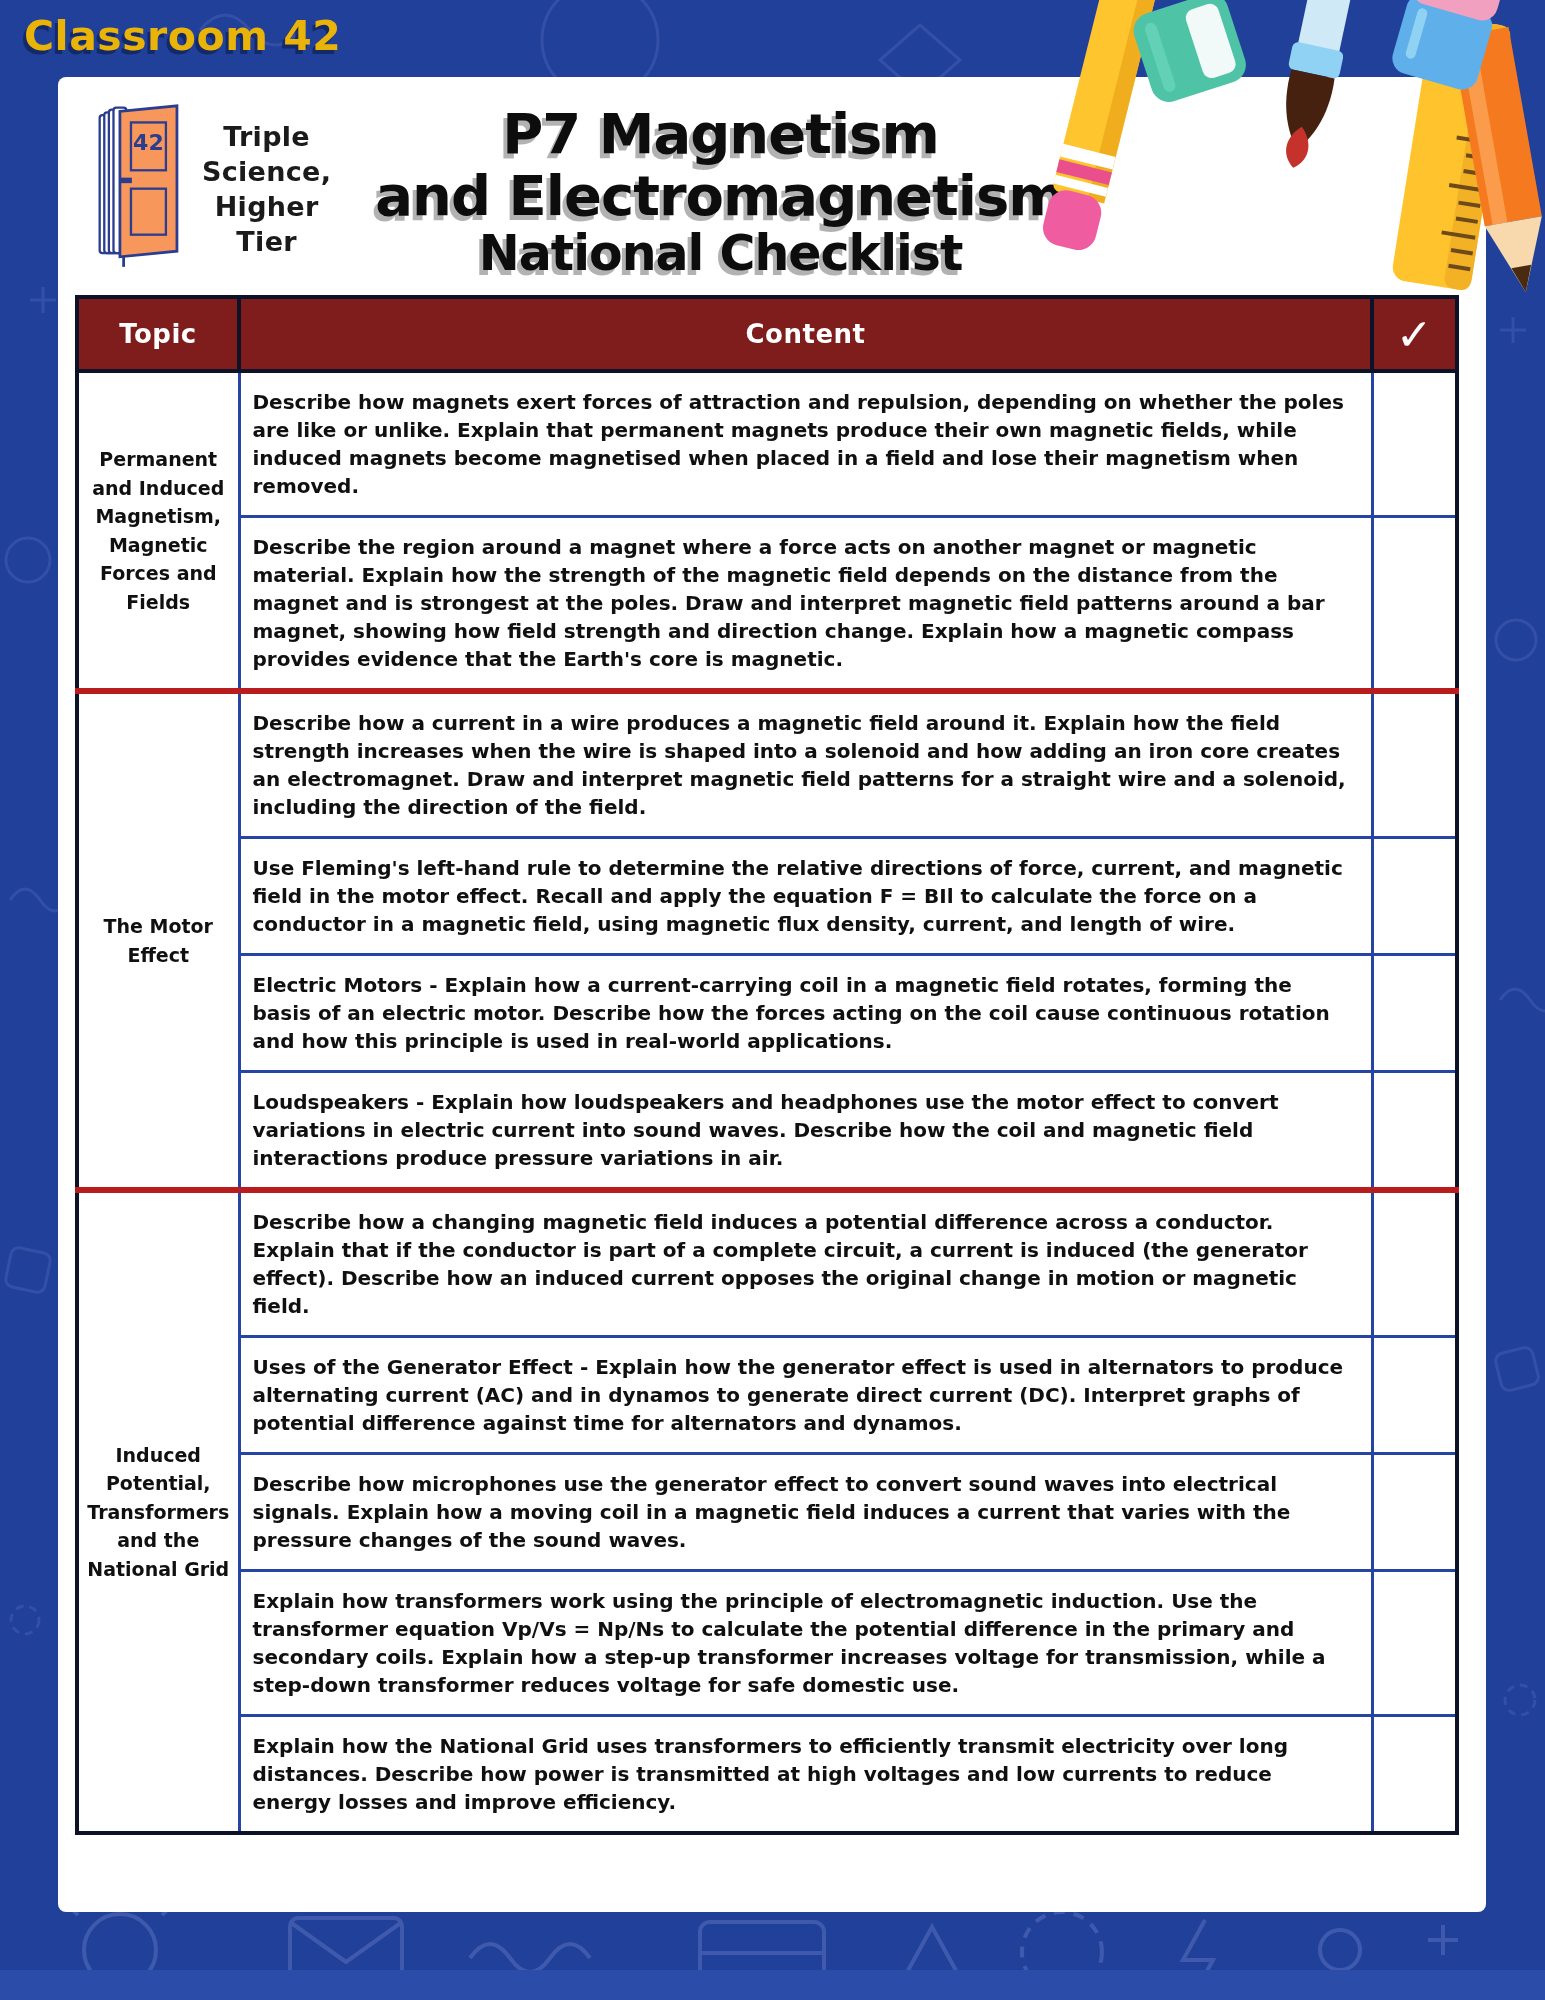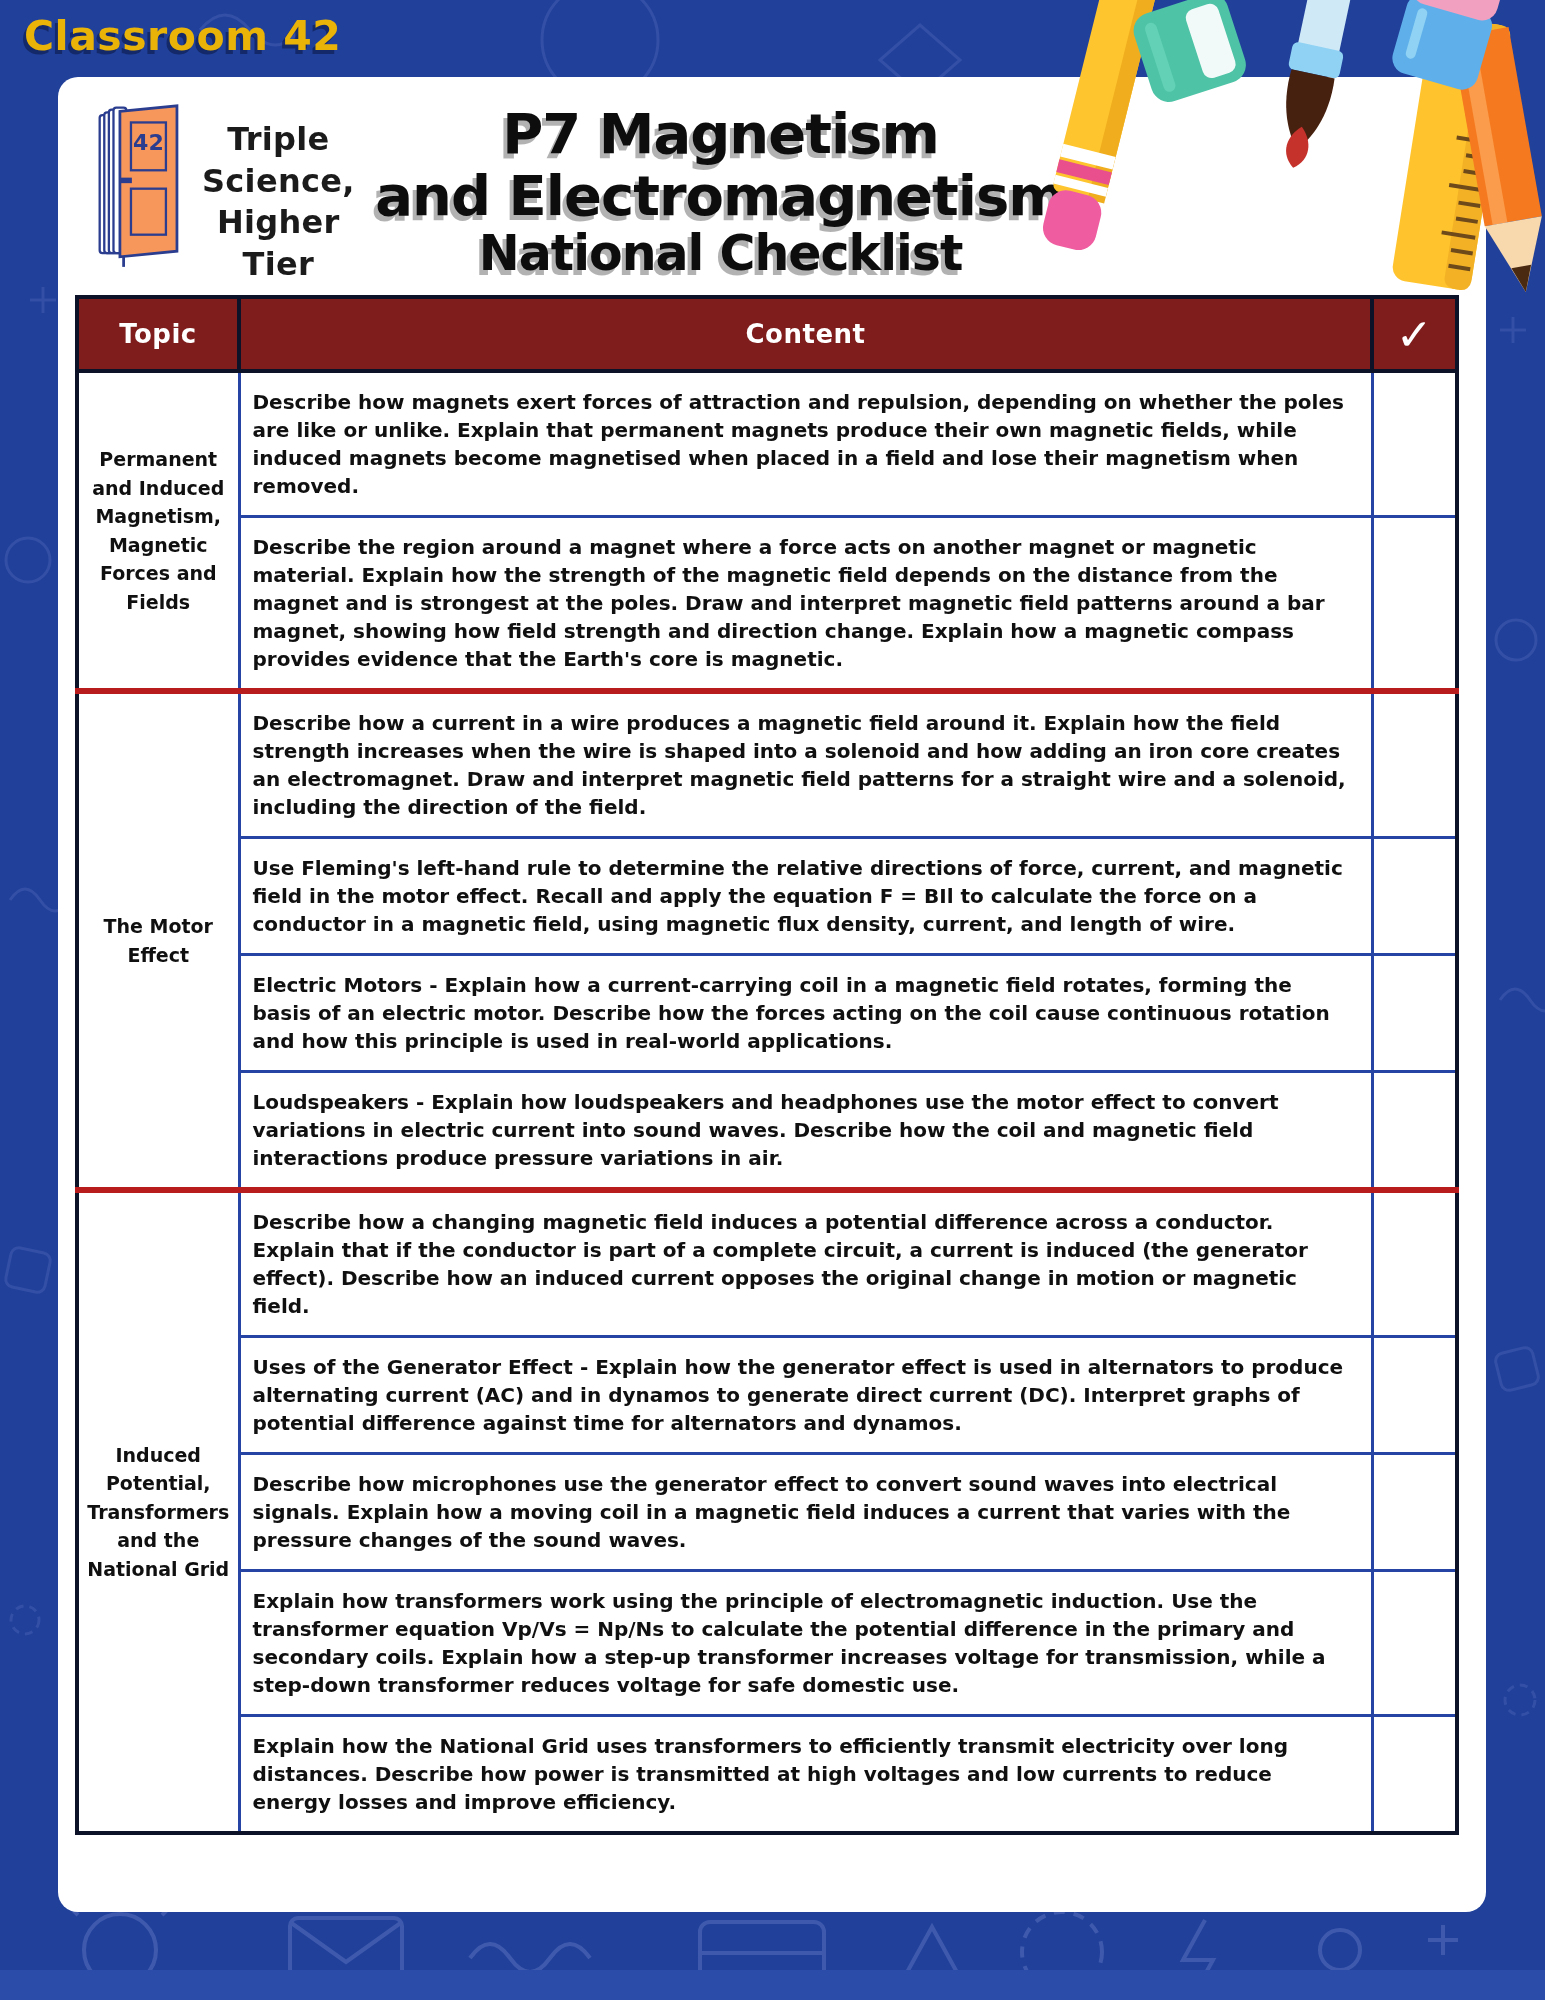--- a/index.html
+++ b/index.html
@@ -13,29 +13,29 @@
   .bottom-strip{position:absolute;left:0;bottom:0;width:100%;height:30px;background:#2c4ca9;z-index:0;}
 
   .brand{
     position:absolute;left:24px;top:12px;z-index:3;
     color:#eab308;font-size:41px;font-weight:700;letter-spacing:.5px;
     text-shadow:-3px 4px 0 rgba(10,22,66,.55);
   }
 
   .card{
     position:absolute;left:58px;top:77px;width:1428px;height:1835px;
-    background:#ffffff;border-radius:20px;z-index:1;
+    background:#ffffff;border-radius:8px;z-index:1;
   }
 
   .card-header{display:flex;align-items:flex-start;padding:14px 0 0 38px;}
   .logo-block{display:flex;align-items:flex-start;width:272px;flex:none;}
   .door-svg{width:92px;height:172px;flex:none;margin-top:8px;}
   .logo-caption{
     margin:28px 0 0 14px;text-align:center;color:#1b1b1b;
-    font-size:32px;font-weight:600;line-height:1.3;letter-spacing:.3px;
+    font-size:27px;font-weight:600;line-height:1.3;letter-spacing:.3px;
   }
   .title{width:705px;flex:none;text-align:center;margin-top:12px;color:#0d0d0d;}
   .title .t1{font-size:56px;font-weight:800;letter-spacing:-1px;line-height:1.1;
     text-shadow:-4px 5px 0 rgba(0,0,0,.30);}
   .title .t2{font-size:49px;font-weight:800;letter-spacing:-1px;line-height:1.15;
     text-shadow:-4px 5px 0 rgba(0,0,0,.30);}
 
   table.checklist{
     position:absolute;left:17px;top:218px;width:1380px;
     border-collapse:collapse;table-layout:fixed;

